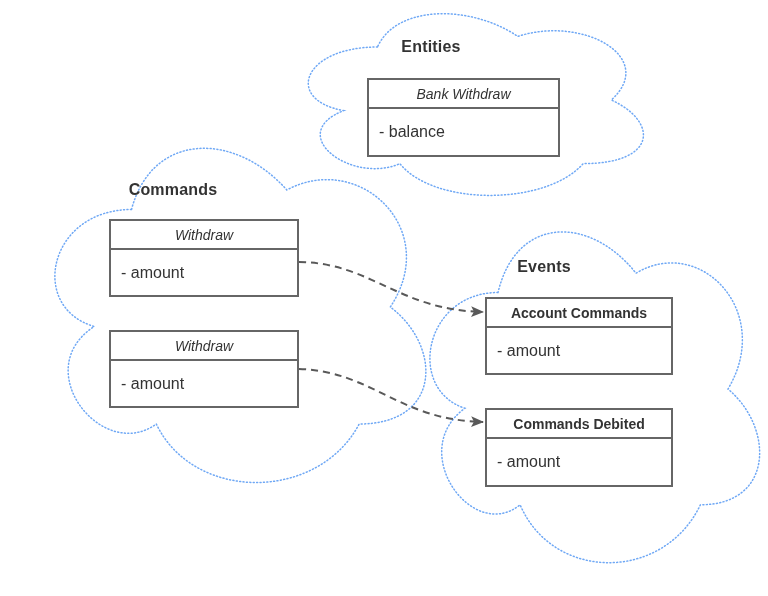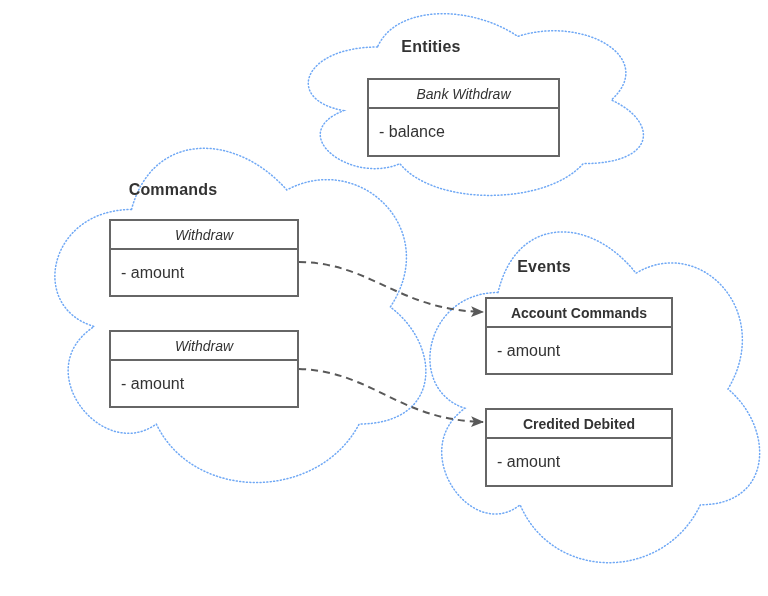--- a/index.html
+++ b/index.html
@@ -127,17 +127,17 @@
     <div class="box-header italic">Withdraw</div>
     <div class="box-body">- amount</div>
   </div>
 
   <div id="box-account-credited" class="class-box">
     <div class="box-header bold">Account Commands</div>
     <div class="box-body">- amount</div>
   </div>
 
   <div id="box-account-debited" class="class-box">
-    <div class="box-header bold">Credited Debited</div>
+    <div class="box-header bold">Commands Debited</div>
     <div class="box-body">- amount</div>
   </div>
 
 </div>
 
 </body></html>

